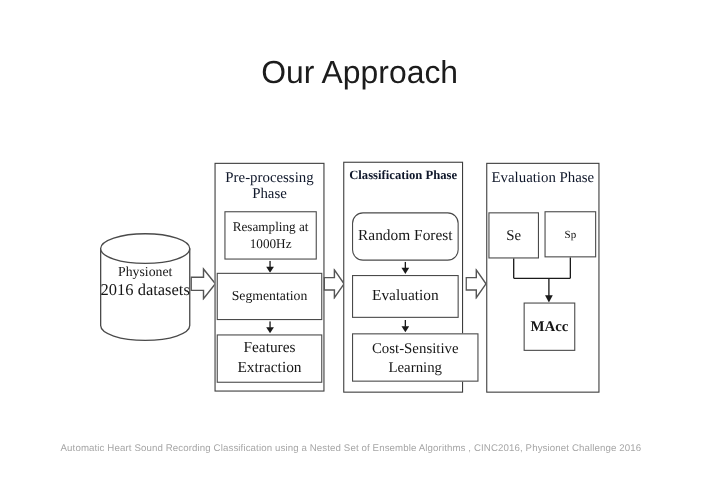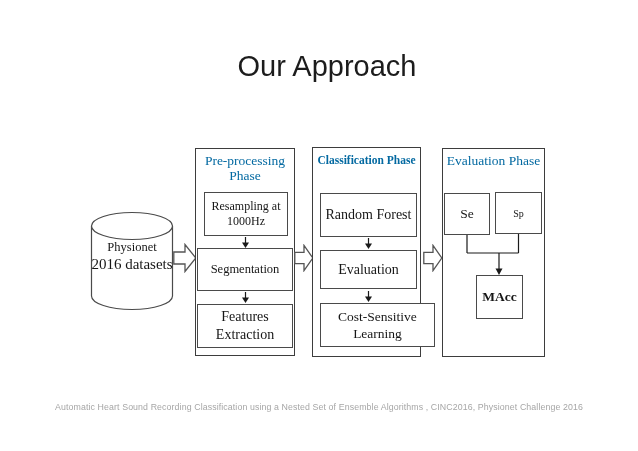--- a/index.html
+++ b/index.html
@@ -11,21 +11,21 @@
   .preline{white-space:pre-line;}
   #title{
     left:0;right:0;top:49px;text-align:center;
     font-family:"Liberation Sans",sans-serif;
     font-size:29px;line-height:34px;color:#1c1c1c;letter-spacing:0px;font-weight:400;margin-left:16px;
   }
   .phase-box{
     border:1px solid #3d3d3d;background:#ffffff;box-sizing:border-box;
   }
   .phase-title{
-    position:absolute;left:0;right:0;text-align:center;line-height:15px;color:#0369a1;
+    position:absolute;left:0;right:0;text-align:center;line-height:15px;color:#0f172a;
   }
   .step-box{
     border:1px solid #4a4a4a;background:#ffffff;box-sizing:border-box;
     display:flex;align-items:center;justify-content:center;text-align:center;
     color:#161616;
   }
   .cyl-text{
     left:0;right:0;top:24px;text-align:center;color:#161616;line-height:17px;
   }
   .cyl-line1{font-size:12.5px;}
@@ -85,21 +85,21 @@
 
   <div class="abs" style="left:294px;top:244px;">
     <svg width="20" height="28" viewBox="0 0 20 28">
       <polygon points="0.8,8.4 10,8.4 10,1.4 18.8,14 10,26.6 10,19.6 0.8,19.6" fill="#ffffff" stroke="#555555" stroke-width="1.3"></polygon>
     </svg>
   </div>
 
   <div class="abs phase-box" style="left:312px;top:147px;width:109px;height:210px;">
     <div class="phase-title" style="top:5px;font-size:11.5px;font-weight:bold;">Classification Phase</div>
   </div>
-  <div class="abs step-box" style="left:320px;top:193px;width:97px;height:44px;font-size:14px;">Random Forest</div>
+  <div class="abs step-box" style="left:320px;top:193px;width:97px;height:44px;font-size:14px;border-radius:10px;">Random Forest</div>
   <div class="abs" style="left:363px;top:238px;">
     <svg width="11" height="11" viewBox="0 0 11 11">
         <line x1="5.5" y1="0" x2="5.5" y2="6" stroke="#1a1a1a" stroke-width="1.2"></line>
         <polygon points="2,5.5 9,5.5 5.5,11" fill="#1a1a1a"></polygon>
       </svg>
   </div>
   <div class="abs step-box" style="left:320px;top:250px;width:97px;height:39px;font-size:14px;">Evaluation</div>
   <div class="abs" style="left:363px;top:290.5px;">
     <svg width="11" height="11" viewBox="0 0 11 11">
         <line x1="5.5" y1="0" x2="5.5" y2="6" stroke="#1a1a1a" stroke-width="1.2"></line>

